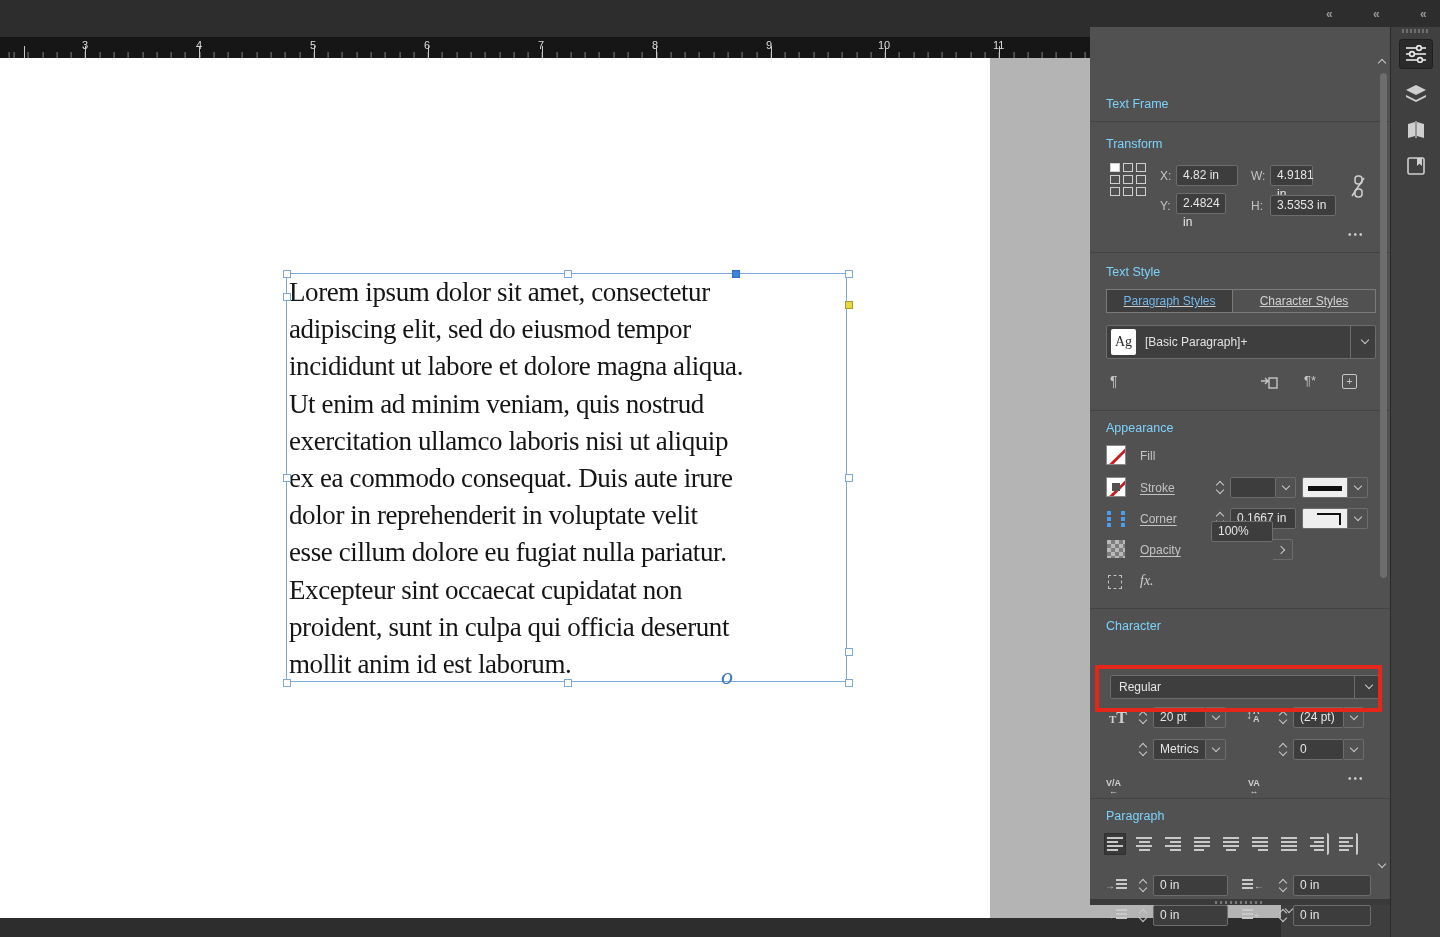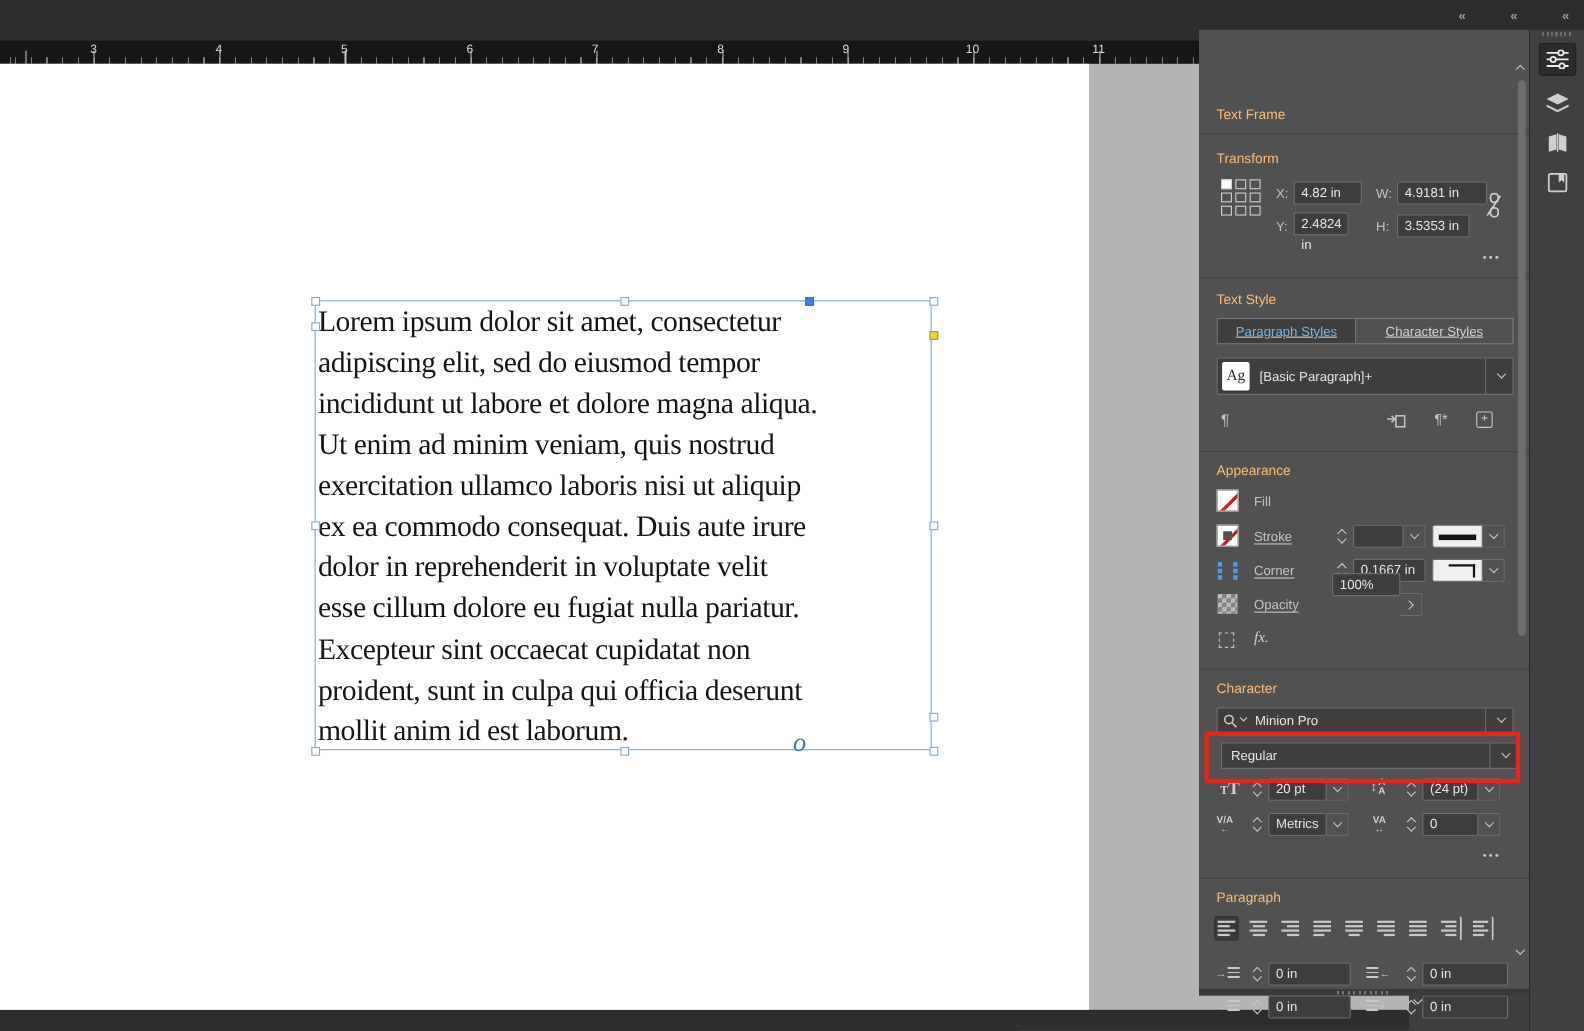--- a/index.html
+++ b/index.html
@@ -38,21 +38,21 @@
 
   
   .panel { position:absolute; left:1090px; top:27px; width:300px; height:878px; background:#515151;
     color:#cccccc; font-size:12px; }
   .tabbar { position:absolute; left:0; top:0; width:300px; height:30px; background:#383838; display:flex; align-items:stretch; }
   .tab { line-height:30px; padding:0 11px; color:#a3a3a3; font-size:12.5px; cursor:pointer; }
   .tab.active { background:#515151; color:#ffffff; font-weight:bold; padding:0 16px; }
   .tab-overflow { margin-left:auto; padding:0 12px; line-height:30px; color:#e8e8e8; font-size:13px; font-weight:bold; cursor:pointer; }
 
   .panel-body { position:absolute; left:0; top:30px; right:0; bottom:6px; padding-left:16px; }
-  .sec-title { color:#fdba74; font-size:12.5px; }
+  .sec-title { color:#7dd3fc; font-size:12.5px; }
   .sep { position:absolute; left:0; width:300px; border-top:1px solid #434343; }
   .rowlabel { color:#c3c3c3; }
   .linklabel { color:#c3c3c3; text-decoration:underline; text-underline-offset:2px; cursor:pointer; }
 
   .field { position:absolute; height:21px; background:#3d3d3d; border:1px solid #6d6d6d; border-radius:2px;
     color:#e6e6e6; font-size:12px; line-height:19px; padding:0 6px; }
   .stepper { position:absolute; width:17px; height:21px; display:flex; flex-direction:column;
     align-items:center; justify-content:center; gap:3px; cursor:pointer; }
   .chev { width:6px; height:6px; border-left:1.6px solid #c9c9c9; border-top:1.6px solid #c9c9c9; }
   .chev.up { transform:rotate(45deg); margin-bottom:-2px; }
@@ -91,21 +91,21 @@
     background-size:8px 8px; background-position:0 0,4px 4px; }
   .preview-box { position:absolute; width:46px; height:21px; background:#efefef; border:1px solid #6d6d6d;
     border-radius:2px 0 0 2px; cursor:pointer; }
   .dashed-sq { position:absolute; width:14px; height:14px; border:1px dashed #c3c3c3; cursor:pointer; }
 
   
   .tt-icon { position:absolute; color:#cfcfcf; font-family:"Liberation Serif", serif; font-weight:bold; cursor:default; }
   .lead-icon { position:absolute; display:flex; align-items:center; gap:1px; color:#cfcfcf; cursor:default; }
   .lead-icon .as { display:flex; flex-direction:column; font-size:9px; line-height:8px; font-weight:bold; }
   .kern-icon { position:absolute; display:flex; flex-direction:column; align-items:center; color:#cfcfcf;
-    font-size:9px; line-height:8px; font-weight:bold; cursor:default; }
+    font-size:9px; line-height:8px; font-weight:bold; cursor:default;margin-top:38px; }
 
   
   .al-row { position:absolute; display:flex; gap:7px; }
   .al-icon { width:22px; height:22px; padding:4px 3px; display:flex; flex-direction:column;
     justify-content:space-between; cursor:pointer; border-radius:2px; }
   .al-icon.pressed { background:#3a3a3a; box-shadow:inset 0 0 0 1px #2e2e2e; }
   .al-icon .ln { height:1.6px; background:#c9c9c9; }
   .al-icon.bar { border-right:2px solid #c9c9c9; }
   .mini-lines { width:11px; height:12px;
     background:repeating-linear-gradient(to bottom,#c9c9c9 0 1.6px,transparent 1.6px 4.2px); }
@@ -219,21 +219,21 @@
           <i></i>
           <i></i>
           <i></i>
           <i></i>
           <i></i>
           <i></i>
       </div>
       <span class="rowlabel" style="position:absolute;left:70px;top:112px">X:</span>
       <div class="field" style="left:86px;top:108px;width:62px">4.82 in</div>
       <span class="rowlabel" style="position:absolute;left:161px;top:112px">W:</span>
-      <div class="field" style="left:180px;top:108px;width:82px">4.9181 in</div>
+      <div class="field" style="left:180px;top:108px;width:43px">4.9181 in</div>
       <span class="rowlabel" style="position:absolute;left:70px;top:142px">Y:</span>
       <div class="field" style="left:86px;top:136px;width:50px">2.4824 in</div>
       <span class="rowlabel" style="position:absolute;left:161px;top:142px">H:</span>
       <div class="field" style="left:180px;top:138px;width:66px">3.5353 in</div>
       <span style="position:absolute;left:260px;top:118px">
         <svg width="16" height="24" viewBox="0 0 16 24" fill="none" stroke="#cfcfcf" stroke-width="1.5">
           <rect x="5" y="1" width="7" height="8" rx="3"></rect>
           <rect x="5" y="14" width="7" height="8" rx="3"></rect>
           <line x1="2" y1="21" x2="14" y2="3"></line>
         </svg>
@@ -310,32 +310,20 @@
       <div class="field" style="left:121px;top:464px;width:62px">100%</div>
       <div class="ddchev" style="left:183px;top:482px">
         <span style="width:6px;height:6px;border-left:1.6px solid #c9c9c9;border-top:1.6px solid #c9c9c9;transform:rotate(135deg);margin-left:-3px"></span>
       </div>
 
       <div class="dashed-sq" style="left:18px;top:518px"></div>
       <span style="position:absolute;left:50px;top:516px;font-style:italic;font-family:'Liberation Serif',serif;font-size:14px;color:#cfcfcf">fx.</span>
       <div class="sep" style="top:551px"></div>
 
       <div class="sec-title" style="position:absolute;left:16px;top:562px">Character</div>
-      <div class="style-dd" style="left:16px;top:586px;width:270px;height:24px">
-        <span style="position:absolute;left:5px;top:5px">
-          <svg width="13" height="13" viewBox="0 0 13 13" fill="none" stroke="#c9c9c9" stroke-width="1.4">
-            <circle cx="5.2" cy="5.2" r="3.8"></circle>
-              <line x1="8.2" y1="8.2" x2="12" y2="12"></line>
-          </svg>
-        </span>
-        <span class="chev down" style="position:absolute;left:21px;top:8px;width:5px;height:5px"></span>
-        <span style="position:absolute;left:34px;top:4px;color:#e6e6e6">Minion Pro</span>
-        <span class="ddsep"></span>
-        <span class="chev down" style="position:absolute;right:7px;top:8px"></span>
-      </div>
       <div class="style-dd" style="left:20px;top:618px;width:270px;height:24px">
         <span style="position:absolute;left:8px;top:4px;color:#e6e6e6">Regular</span>
         <span class="ddsep"></span>
         <span class="chev down" style="position:absolute;right:7px;top:8px"></span>
       </div>
 
       <div class="tt-icon" style="left:19px;top:652px">
         <span style="font-size:11px">T</span><span style="font-size:16px">T</span>
       </div>
       <div class="stepper" style="left:44px;top:650px">

